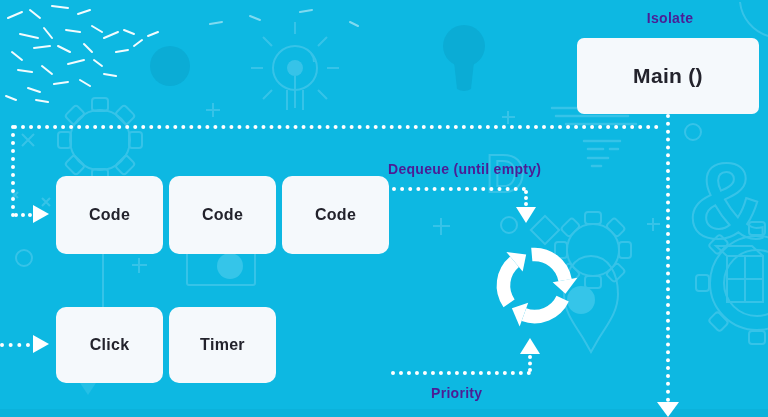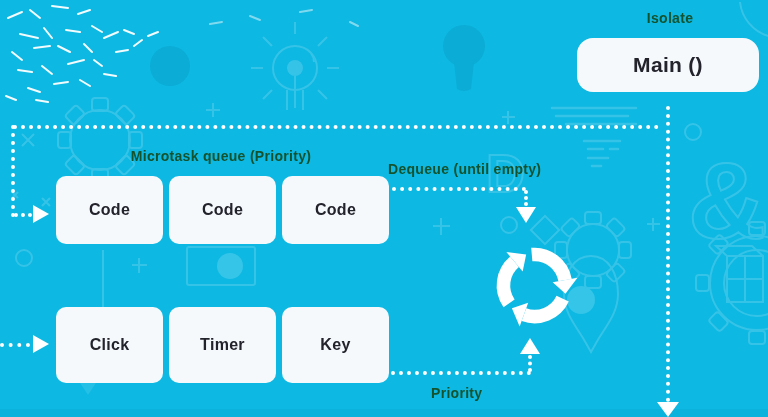--- a/index.html
+++ b/index.html
@@ -1,24 +1,24 @@
 <!DOCTYPE html>
 <html><head>
 <meta charset="utf-8">
 <style>
   html,body{margin:0;padding:0;background:#0db8e2;}
   .stage{position:relative;width:768px;height:417px;background:#0db8e2;overflow:hidden;
          font-family:"Liberation Sans",sans-serif;}
   svg{position:absolute;left:0;top:0;}
   svg text{font-family:"Liberation Sans",sans-serif;font-weight:bold;}
-  .qbox{position:absolute;width:107px;height:68px;background:#f5f9fc;border-radius:10px;
+  .qbox{position:absolute;width:107px;height:78px;background:#f5f9fc;border-radius:10px;
         display:flex;align-items:center;justify-content:center;
         font-weight:bold;font-size:16px;color:#23232c;letter-spacing:.3px;}
-  .qbox.main{width:182px;height:54px;border-radius:16px;font-size:21px;}
-  .label{position:absolute;color:#14532d;font-weight:bold;font-size:14px;letter-spacing:.3px;
+  .qbox.main{width:182px;height:76px;border-radius:7px;font-size:21px;}
+  .label{position:absolute;color:#4c1d95;font-weight:bold;font-size:14px;letter-spacing:.3px;
          text-align:center;white-space:nowrap;}
   .label.left{text-align:left;}
   .dot-h{position:absolute;border-top:4px dotted #fff;height:0;}
   .dot-v{position:absolute;border-left:4px dotted #fff;width:0;}
   .tri{position:absolute;width:0;height:0;}
   .tri.right{border-left:16px solid #fff;border-top:9px solid transparent;border-bottom:9px solid transparent;}
   .tri.down{border-top:16px solid #fff;border-left:10px solid transparent;border-right:10px solid transparent;}
   .tri.down.big{border-top:15px solid #fff;border-left:11px solid transparent;border-right:11px solid transparent;}
   .tri.up{border-bottom:16px solid #fff;border-left:10px solid transparent;border-right:10px solid transparent;}
 </style>
@@ -229,28 +229,26 @@
   <div class="tri down" style="left:516px;top:207px"></div>
   <div class="tri up" style="left:520px;top:338px"></div>
   <div class="dot-v" style="left:528px;top:355px;height:17px"></div>
   <div class="dot-h" style="left:391px;top:371px;width:140px"></div>
   <div class="dot-v" style="left:666px;top:106px;height:296px"></div>
   <div class="tri down big" style="left:657px;top:402px"></div>
 
   <div class="label" style="left:627px;top:10px;width:86px">Isolate</div>
   <div class="qbox main" style="left:577px;top:38px">Main ()</div>
 
-  <div class="label" style="left:56px;top:148px;width:330px">Microtask queue (Priority)</div>
   <div class="qbox" style="left:56px;top:176px">Code</div>
   <div class="qbox" style="left:169px;top:176px">Code</div>
   <div class="qbox" style="left:282px;top:176px">Code</div>
 
   <div class="qbox" style="left:169px;top:307px;height:76px">Timer</div>
   <div class="qbox" style="left:56px;top:307px;height:76px">Click</div>
-  <div class="qbox" style="left:282px;top:307px;height:76px">Key</div>
 
   <svg style="left:486px;top:237px" width="97" height="97" viewBox="0 0 100 100">
     <g>
       <path d="M47.2,18.1 A32,32 0 0 1 81.5,44.4" fill="none" stroke="#fff" stroke-width="14"></path>
       <polygon points="94.3,42.1 68.7,46.7 81.9,58.5" fill="#fff"></polygon>
     </g>
     <g transform="rotate(120 50 50)">
       <path d="M47.2,18.1 A32,32 0 0 1 81.5,44.4" fill="none" stroke="#fff" stroke-width="14"></path>
       <polygon points="94.3,42.1 68.7,46.7 81.9,58.5" fill="#fff"></polygon>
     </g>

